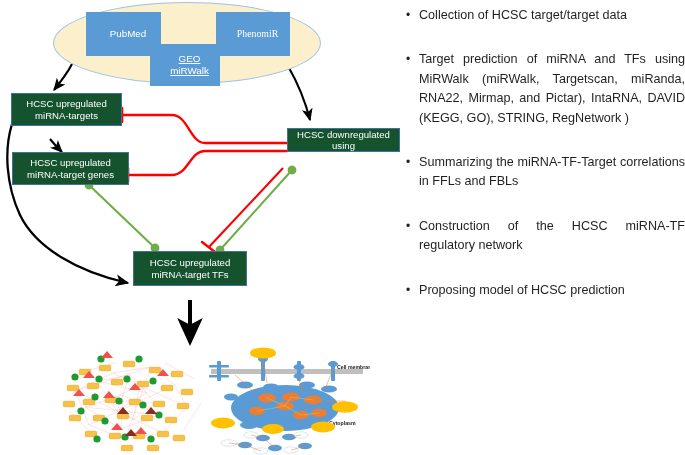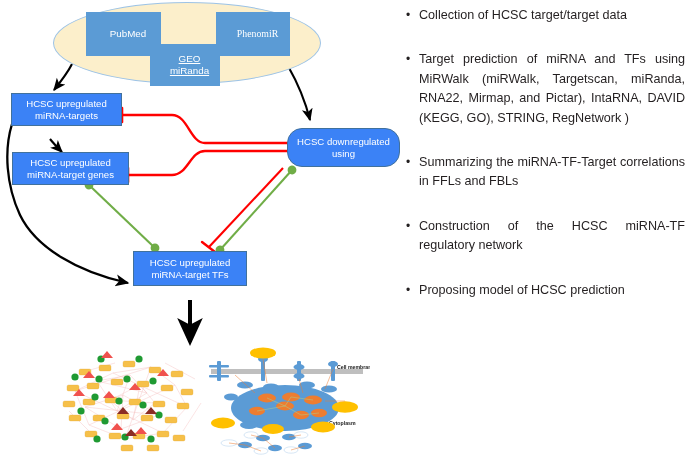--- a/index.html
+++ b/index.html
@@ -31,21 +31,21 @@
   #diagram-svg {
     position: absolute;
     left: 0;
     top: 0;
     width: 400px;
     height: 455px;
   }
 
   .node-box {
     position: absolute;
-    background: #3b82f6;
+    background: #14532d;
     border: 1px solid #41719C;
     color: #ffffff;
     font-size: 9.6px;
     line-height: 1.18;
     text-align: center;
     display: flex;
     flex-direction: column;
     align-items: center;
     justify-content: center;
     box-sizing: border-box;
@@ -170,34 +170,34 @@
     <div class="db-box" style="left:86px; top:12px; width:75px; height:44px;">
       <span class="ln">PubMed</span>
     </div>
 
     <div class="db-box" style="left:216px; top:12px; width:74px; height:44px;font-family:Liberation Serif, serif;">
       <span class="ln">PhenomiR</span>
     </div>
 
     <div class="db-box" style="left:150px; top:44px; width:70px; height:42px;text-decoration:underline;">
       <span class="ln">GEO</span>
-      <span class="ln">miRanda</span>
+      <span class="ln">miRWalk</span>
     </div>
 
     <div class="node-box" style="left:11px; top:93px; width:111px; height:33px;">
       <span class="ln">HCSC upregulated</span>
       <span class="ln">miRNA-targets</span>
     </div>
 
     <div class="node-box" style="left:12px; top:152px; width:117px; height:33px;">
       <span class="ln">HCSC upregulated</span>
       <span class="ln">miRNA-target genes</span>
     </div>
 
-    <div class="node-box" style="left:287px; top:128px; width:113px; height:39px;border-radius:15px;">
+    <div class="node-box" style="left:287px; top:128px; width:113px; height:24px;">
       <span class="ln">HCSC downregulated</span>
       <span class="ln">using</span>
     </div>
 
     <div class="node-box" style="left:133px; top:251px; width:114px; height:35px;">
       <span class="ln">HCSC upregulated</span>
       <span class="ln">miRNA-target TFs</span>
     </div>
 
     <svg id="network-img" class="panel-img" viewBox="0 0 160 108">

